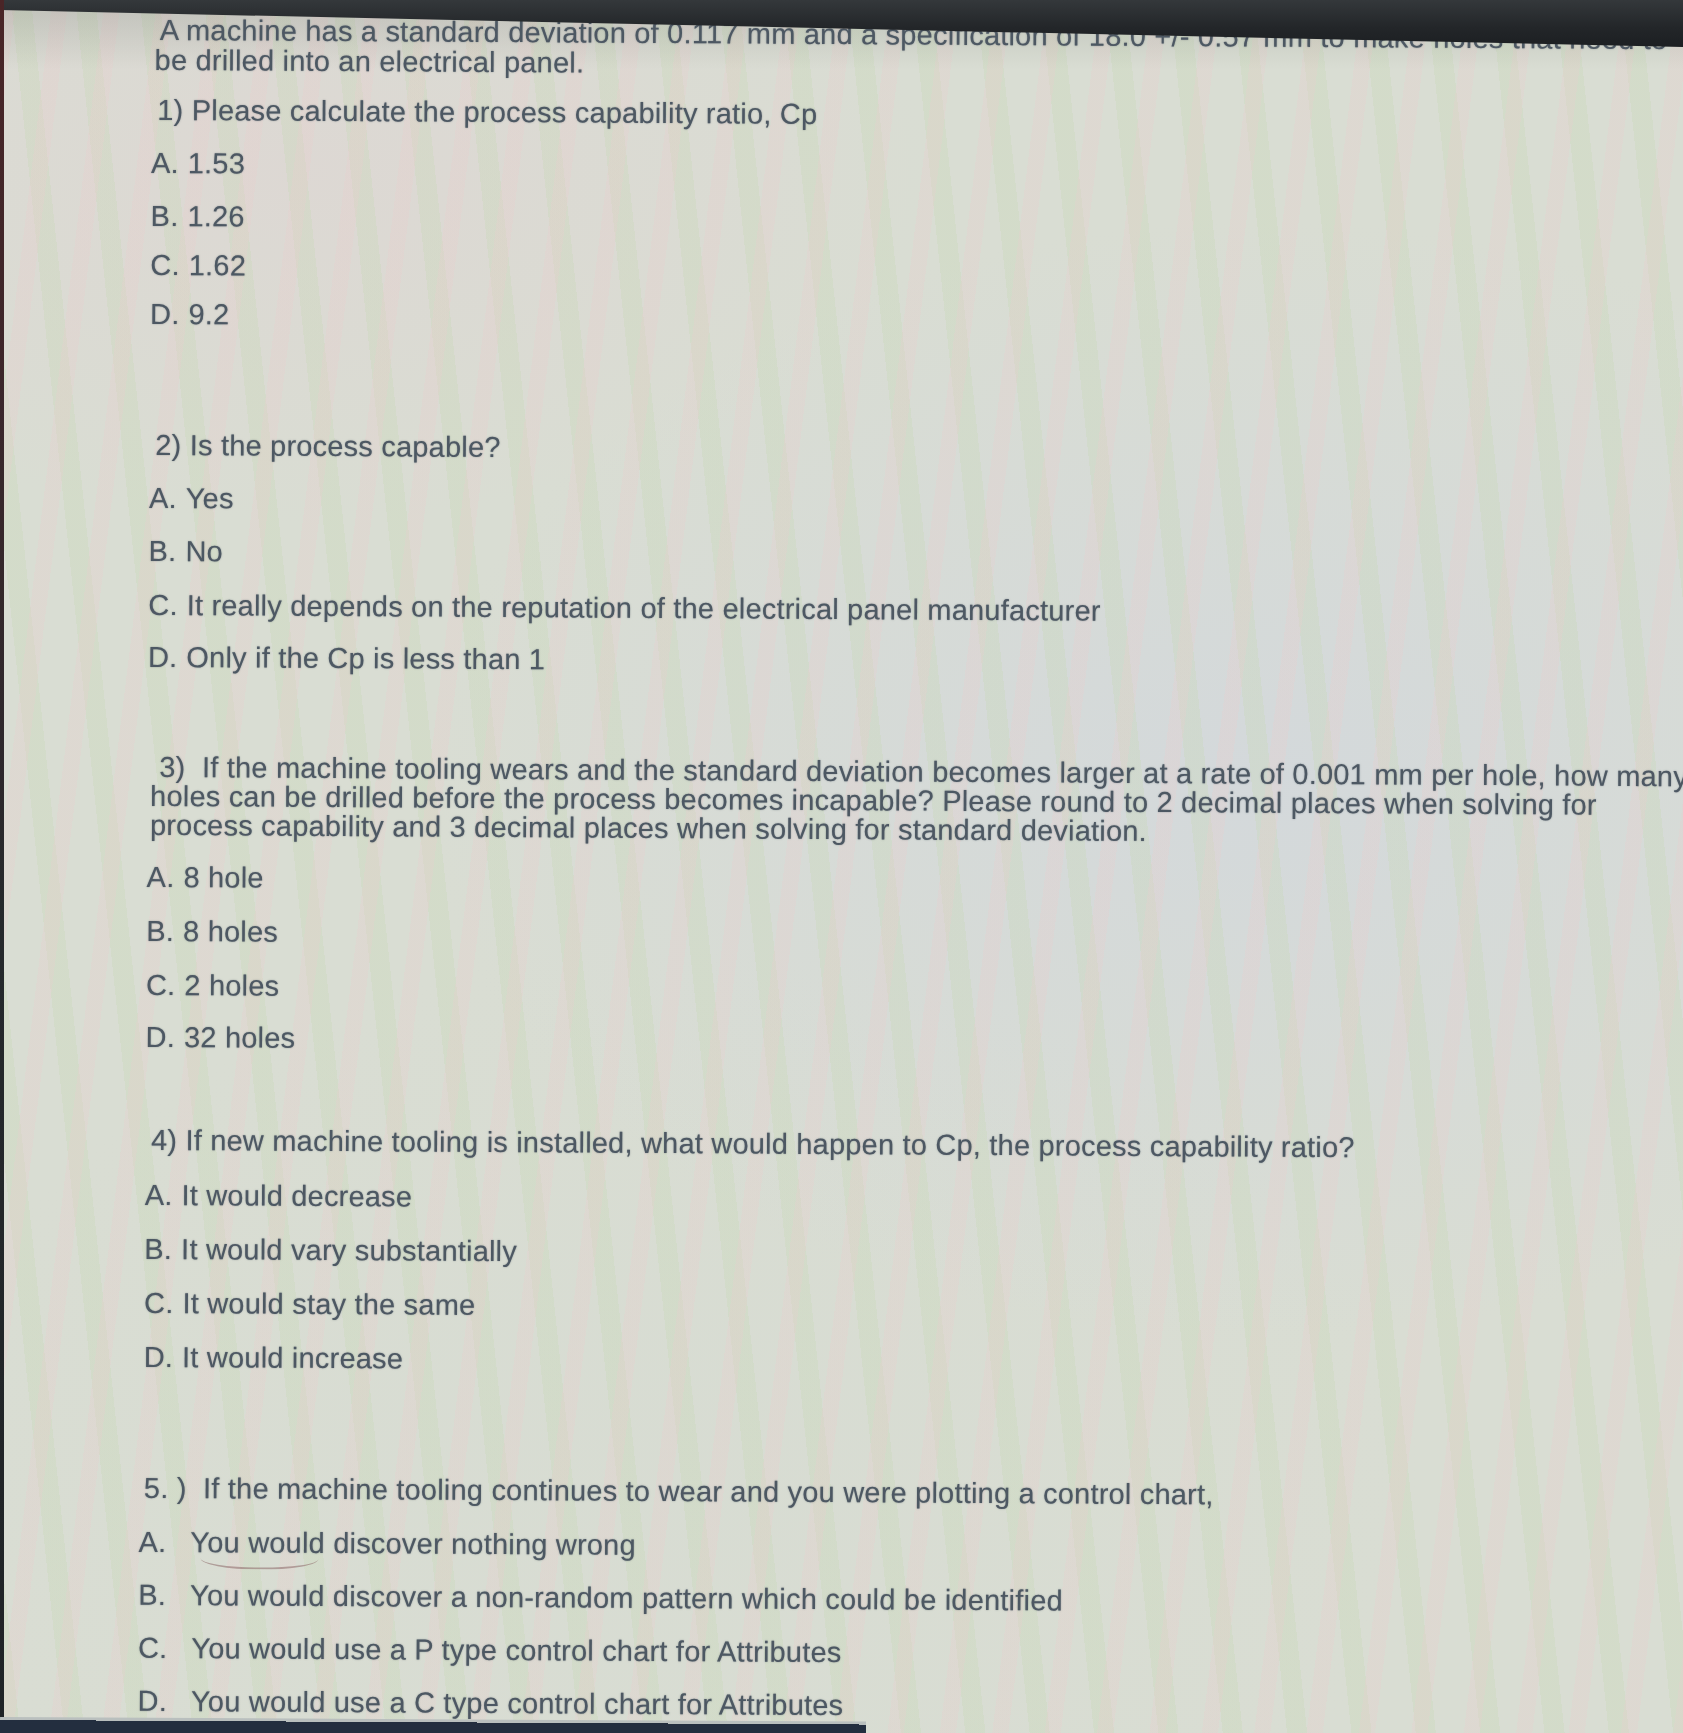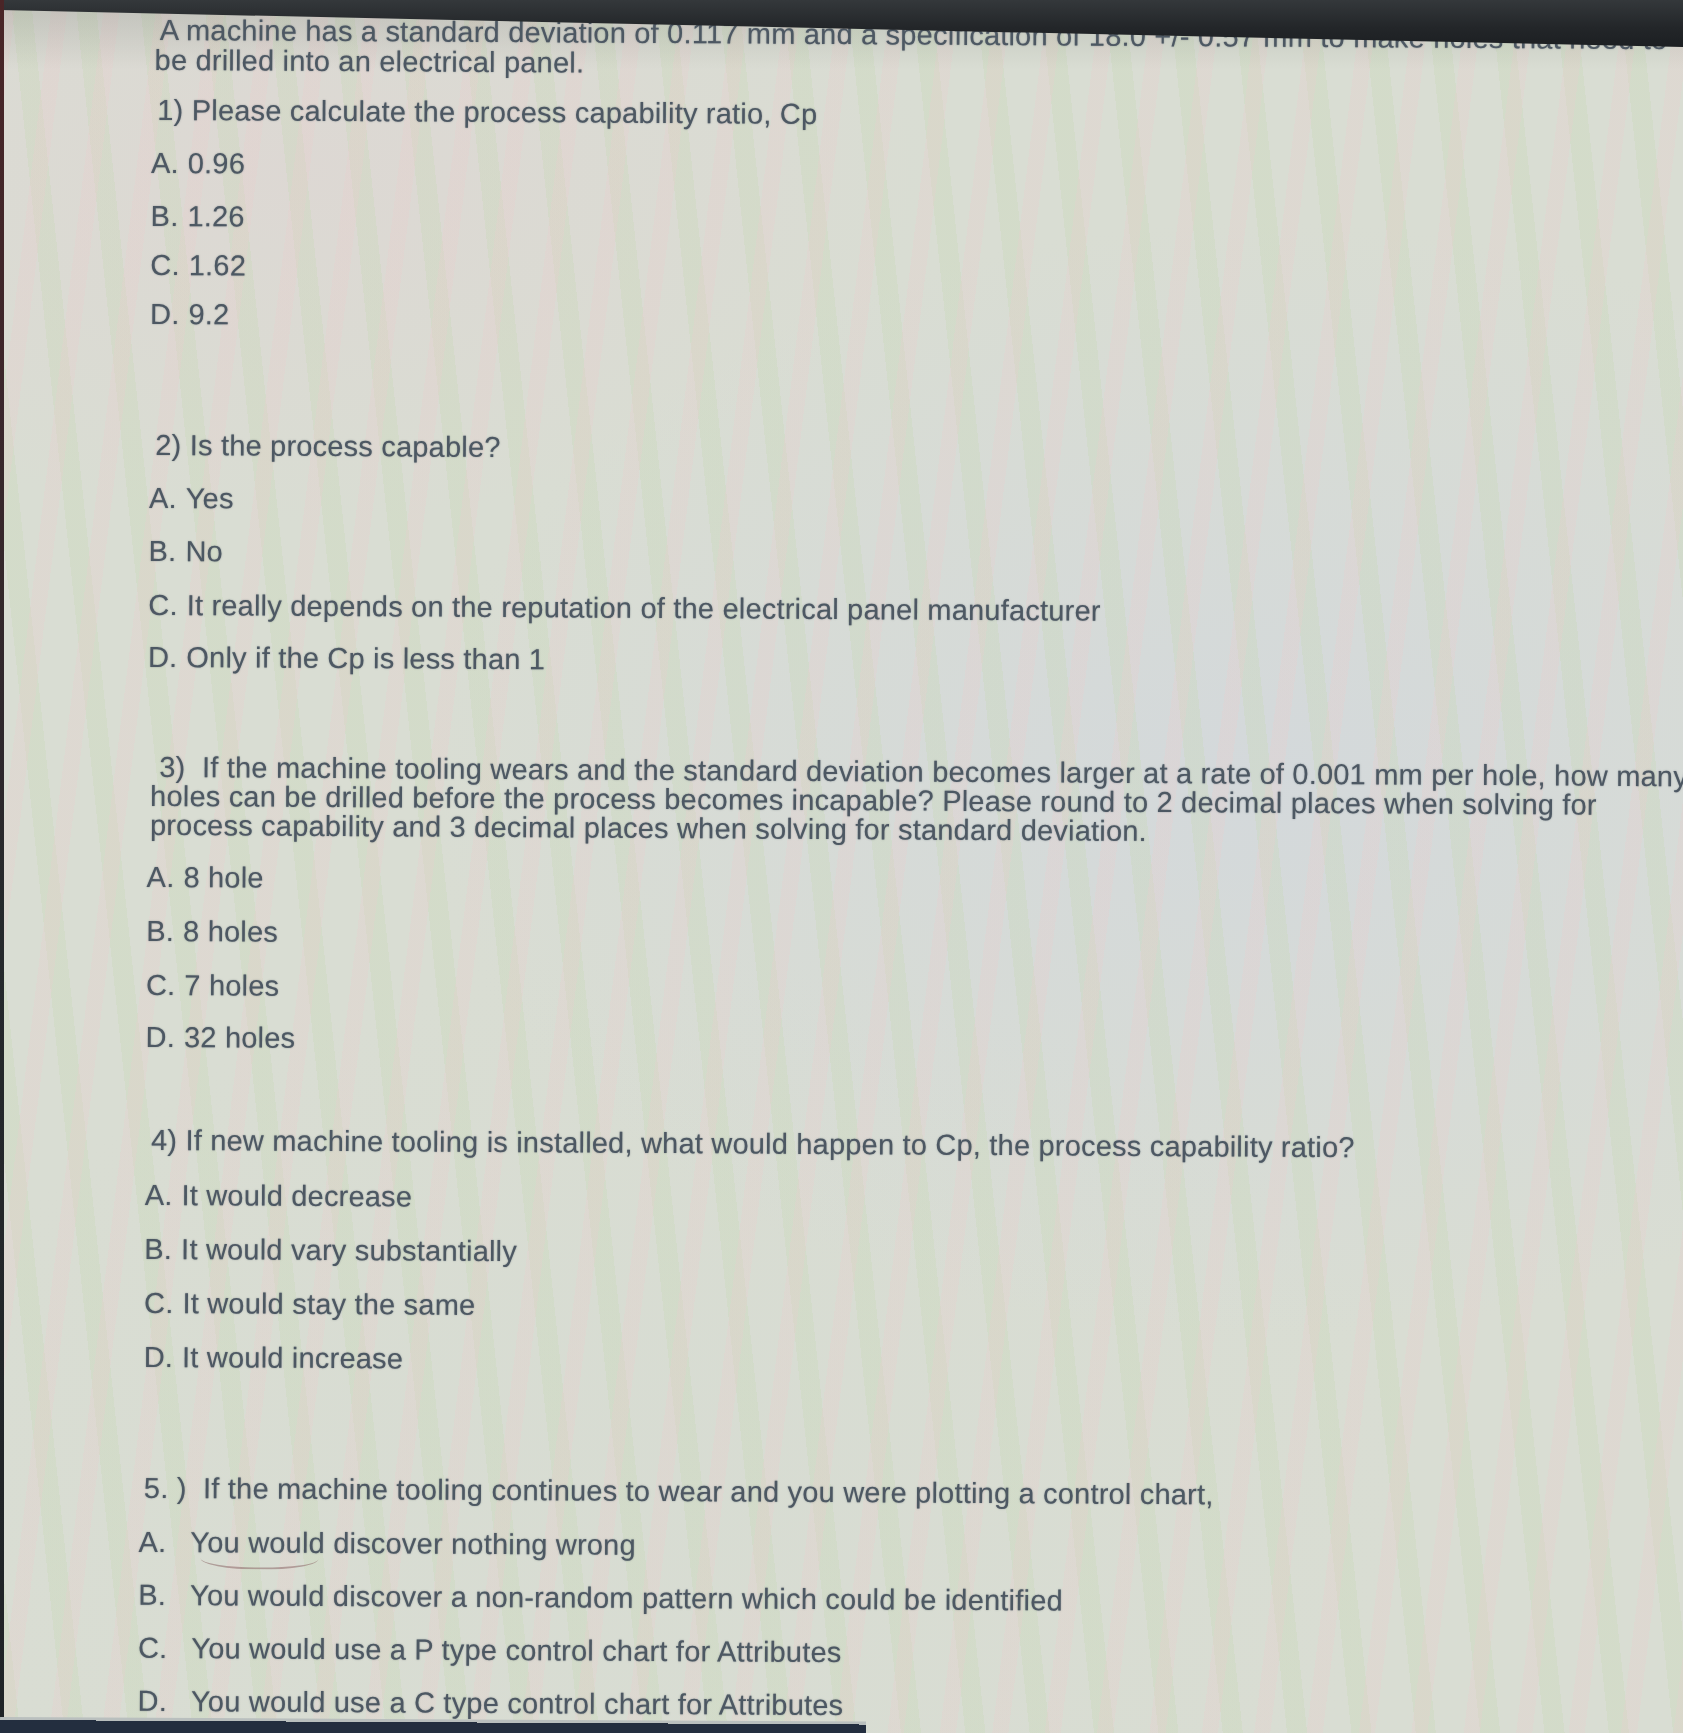--- a/index.html
+++ b/index.html
@@ -65,21 +65,21 @@
 
 <div class="scene">
 
   <div class="content">
 
     <div class="line" style="top:15px;left:160px">A machine has a standard deviation of 0.117 mm and a specification of 18.0 +/- 0.57 mm to make holes that need to</div>
     <div class="line" style="top:45px;left:155px">be drilled into an electrical panel.</div>
 
     <div class="line" style="top:95px;left:158px">1) Please calculate the process capability ratio, Cp</div>
     <div class="line opt" style="top:148px;left:152px">
-      <span>A.</span><span>0.96</span>
+      <span>A.</span><span>1.53</span>
     </div>
     <div class="line opt" style="top:201px;left:152px">
       <span>B.</span><span>1.26</span>
     </div>
     <div class="line opt" style="top:250px;left:152px">
       <span>C.</span><span>1.62</span>
     </div>
     <div class="line opt" style="top:299px;left:152px">
       <span>D.</span><span>9.2</span>
     </div>
@@ -101,21 +101,21 @@
     <div class="line wrapline" style="top:752px;left:164px">3)  If the machine tooling wears and the standard deviation becomes larger at a rate of 0.001 mm per hole, how many</div>
     <div class="line wrapline" style="top:781px;left:155px">holes can be drilled before the process becomes incapable? Please round to 2 decimal places when solving for</div>
     <div class="line wrapline" style="top:810px;left:155px">process capability and 3 decimal places when solving for standard deviation.</div>
     <div class="line opt" style="top:862px;left:152px">
       <span>A.</span><span>8 hole</span>
     </div>
     <div class="line opt" style="top:916px;left:152px">
       <span>B.</span><span>8 holes</span>
     </div>
     <div class="line opt" style="top:970px;left:152px">
-      <span>C.</span><span>7 holes</span>
+      <span>C.</span><span>2 holes</span>
     </div>
     <div class="line opt" style="top:1022px;left:152px">
       <span>D.</span><span>32 holes</span>
     </div>
 
     <div class="line" style="top:1125px;left:158px">4) If new machine tooling is installed, what would happen to Cp, the process capability ratio?</div>
     <div class="line opt" style="top:1180px;left:152px">
       <span>A.</span><span>It would decrease</span>
     </div>
     <div class="line opt" style="top:1234px;left:152px">

